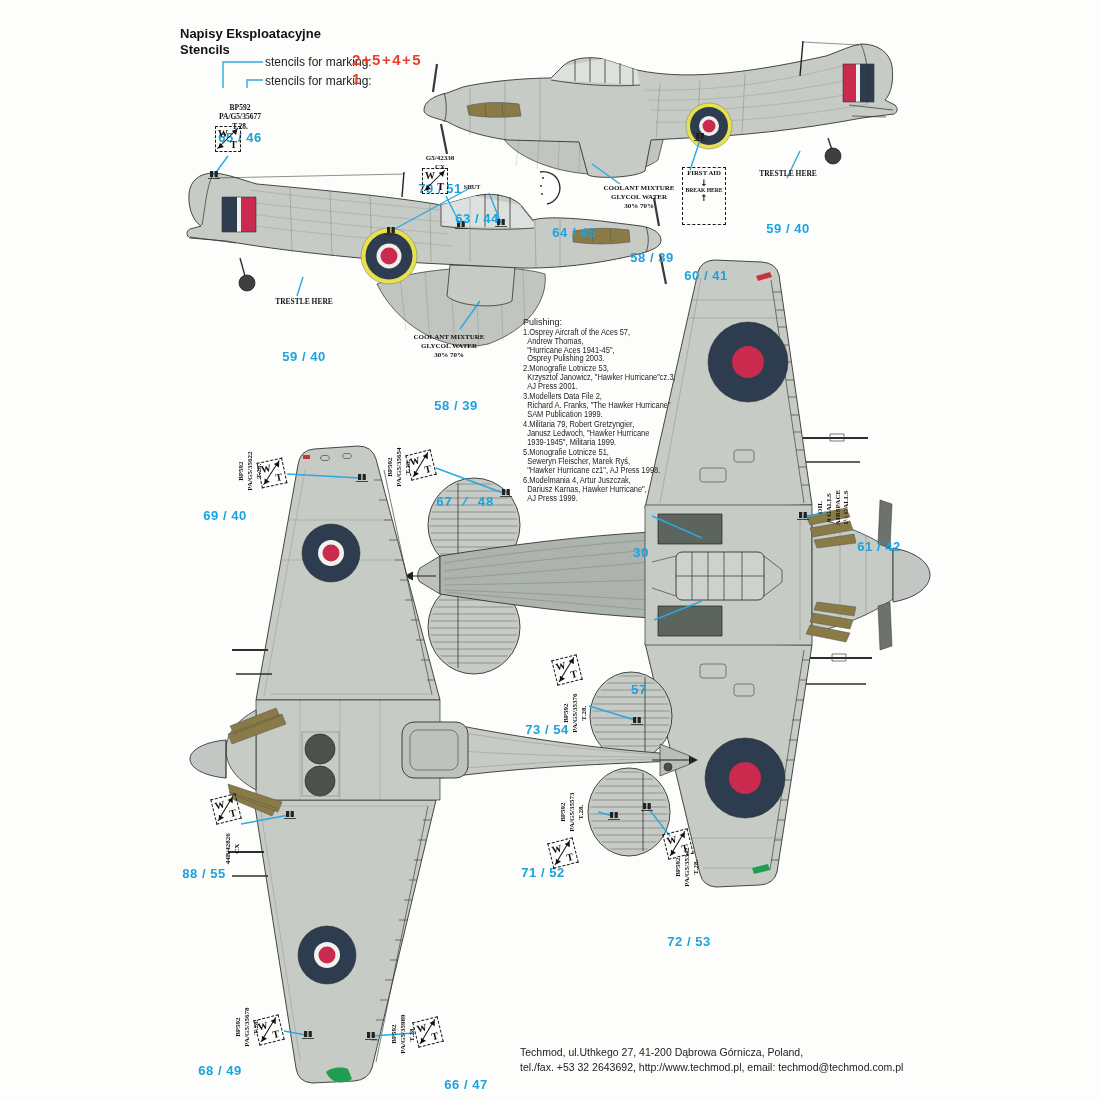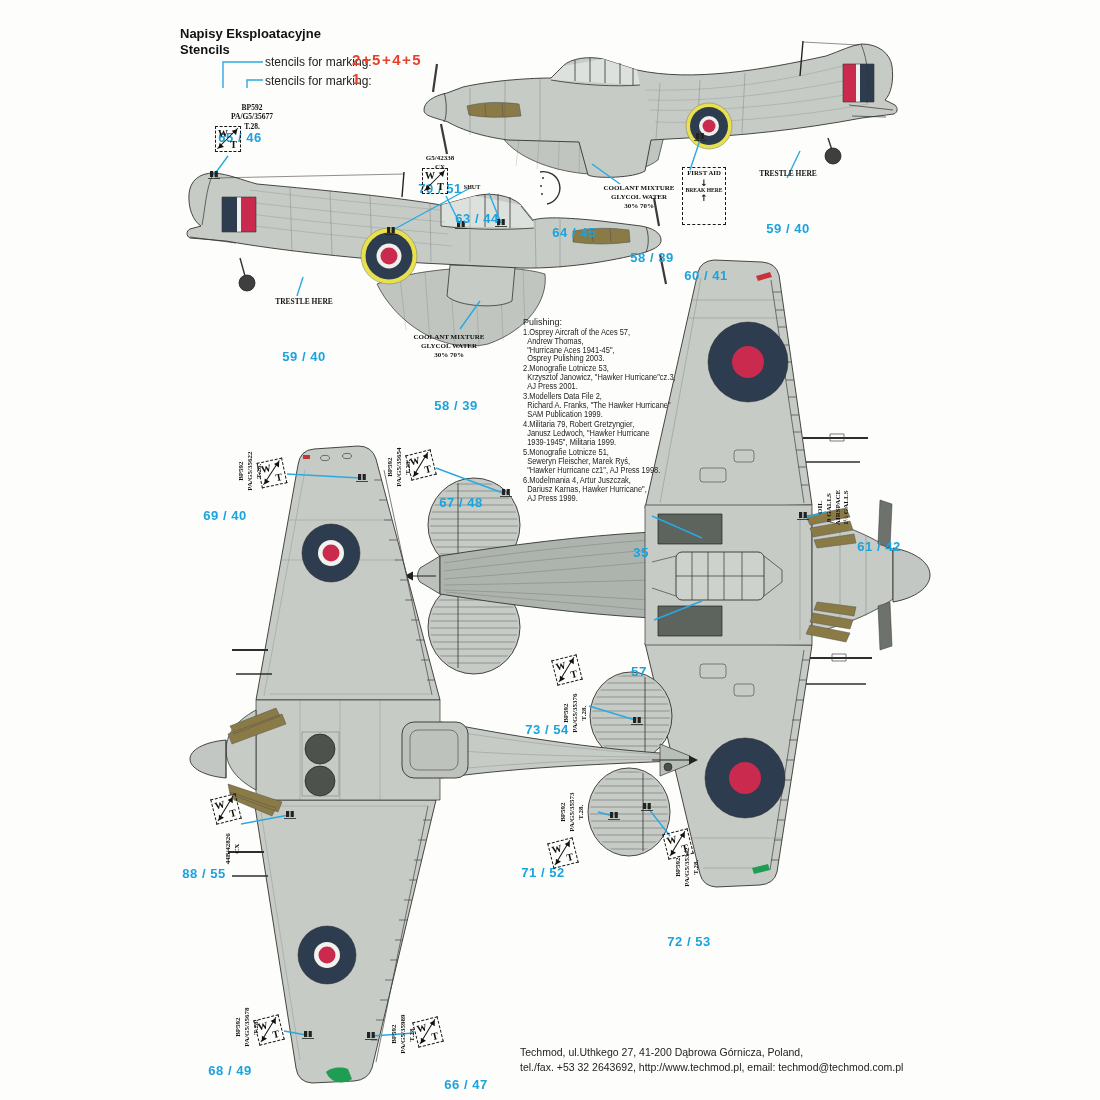--- a/index.html
+++ b/index.html
@@ -294,21 +294,21 @@
 
 <div class="title" style="left:180px;top:26px;">Napisy Eksploatacyjne
 Stencils</div>
 
 <span class="mlabel" style="left:265px;top:55px;">stencils for marking:</span>
 <span class="mval" style="left:352px;top:51px;">2+5+4+5</span>
 <span class="mlabel" style="left:265px;top:74px;">stencils for marking:</span>
 <span class="mval" style="left:352px;top:70px;">1</span>
 
 <div class="num" style="left:212px;top:90px;width:56px;">65 / 46</div>
-<div class="cap" style="left:208px;top:103px;width:88px;text-align:center;">BP592
+<div class="cap" style="left:196px;top:103px;width:88px;text-align:center;">BP592
 PA/G5/35677
 T.28.</div>
 <div class="wt" style="left:215px;top:126px;">
   <span class="w">W</span>
   <span class="t">T</span>
       <span class="diag"></span>
     </div>
 
 <div class="num" style="left:414px;top:141px;width:52px;">70 / 51</div>
 <div class="cap" style="left:408px;top:154px;width:64px;font-size:7px;">G5/42338
@@ -371,38 +371,38 @@
 <div class="num" style="left:200px;top:468px;width:50px;">69 / 40</div>
 <div class="capv" style="left:218px;top:458px;width:64px;">BP592
 PA/G5/35622
 T.28.</div>
 <div class="wt" style="left:259px;top:460px;transform:rotate(-12deg);">
   <span class="w">W</span>
       <span class="t">T</span>
       <span class="diag"></span>
     </div>
 
-<div class="num" style="left:436px;top:455px;width:50px;">67 / 48</div>
+<div class="num" style="left:436px;top:455px;width:50px;font-family:Liberation Mono, monospace;">67 / 48</div>
 <div class="capv" style="left:367px;top:454px;width:64px;">BP592
 PA/G5/35654
 T.28.</div>
 <div class="wt" style="left:408px;top:452px;transform:rotate(-14deg);">
   <span class="w">W</span>
       <span class="t">T</span>
       <span class="diag"></span>
     </div>
 
 <div class="num" style="left:851px;top:499px;width:56px;">61 / 42</div>
 <div class="capv" style="left:805px;top:490px;width:56px;">OIL
 9 GALLS
 AIRSPACE
 1½ GALLS</div>
 
-<div class="num big" style="left:626px;top:505px;width:30px;">35</div>
-<div class="num big" style="left:624px;top:624px;width:30px;">57</div>
+<div class="num big" style="left:626px;top:505px;width:30px;">30</div>
+<div class="num big" style="left:624px;top:642px;width:30px;">57</div>
 
 <div class="num" style="left:522px;top:682px;width:50px;text-align:center;">73 / 54</div>
 <div class="capv" style="left:543px;top:700px;width:64px;">BP592
 PA/G5/35376
 T.28.</div>
 <div class="wt" style="left:554px;top:657px;transform:rotate(-14deg);">
   <span class="w">W</span>
       <span class="t">T</span>
       <span class="diag"></span>
     </div>
@@ -429,21 +429,21 @@
 
 <div class="num" style="left:179px;top:826px;width:50px;">88 / 55</div>
 <div class="capv" style="left:205px;top:840px;width:56px;">44B/42826
 CX</div>
 <div class="wt" style="left:213px;top:796px;transform:rotate(-14deg);">
   <span class="w">W</span>
       <span class="t">T</span>
       <span class="diag"></span>
     </div>
 
-<div class="num" style="left:205px;top:1023px;width:50px;">68 / 49</div>
+<div class="num" style="left:195px;top:1023px;width:50px;">68 / 49</div>
 <div class="capv" style="left:215px;top:1014px;width:64px;">BP592
 PA/G5/35678
 T.28.</div>
 <div class="wt" style="left:256px;top:1017px;transform:rotate(-14deg);">
   <span class="w">W</span>
       <span class="t">T</span>
       <span class="diag"></span>
     </div>
 
 <div class="num" style="left:441px;top:1037px;width:50px;">66 / 47</div>

